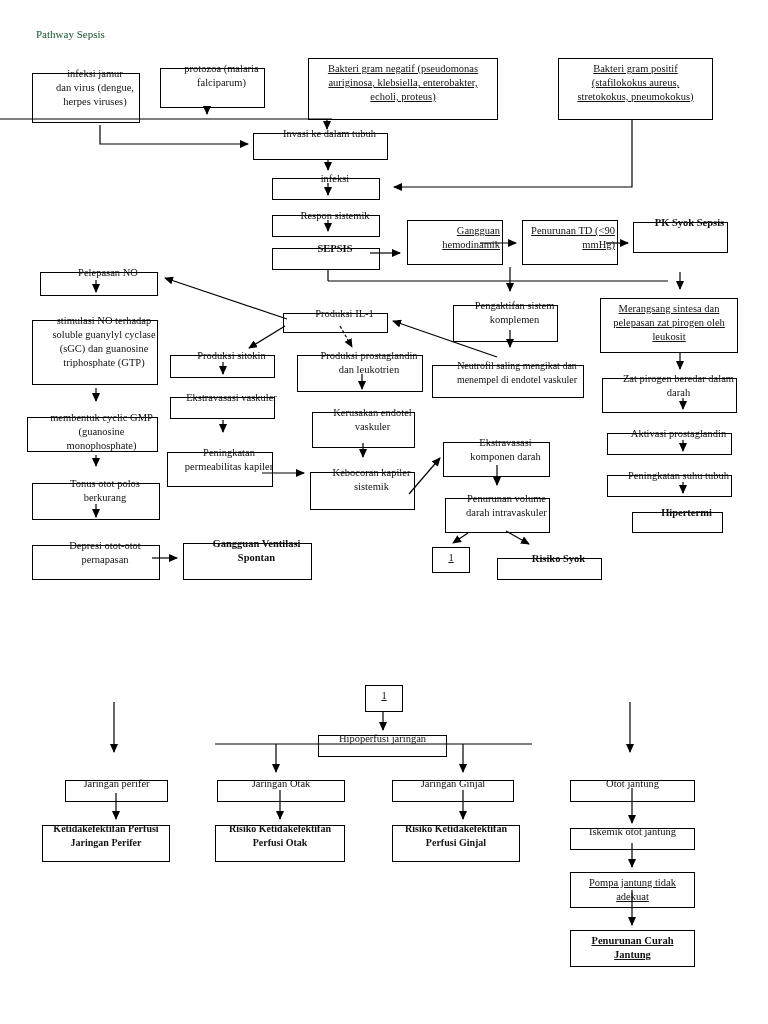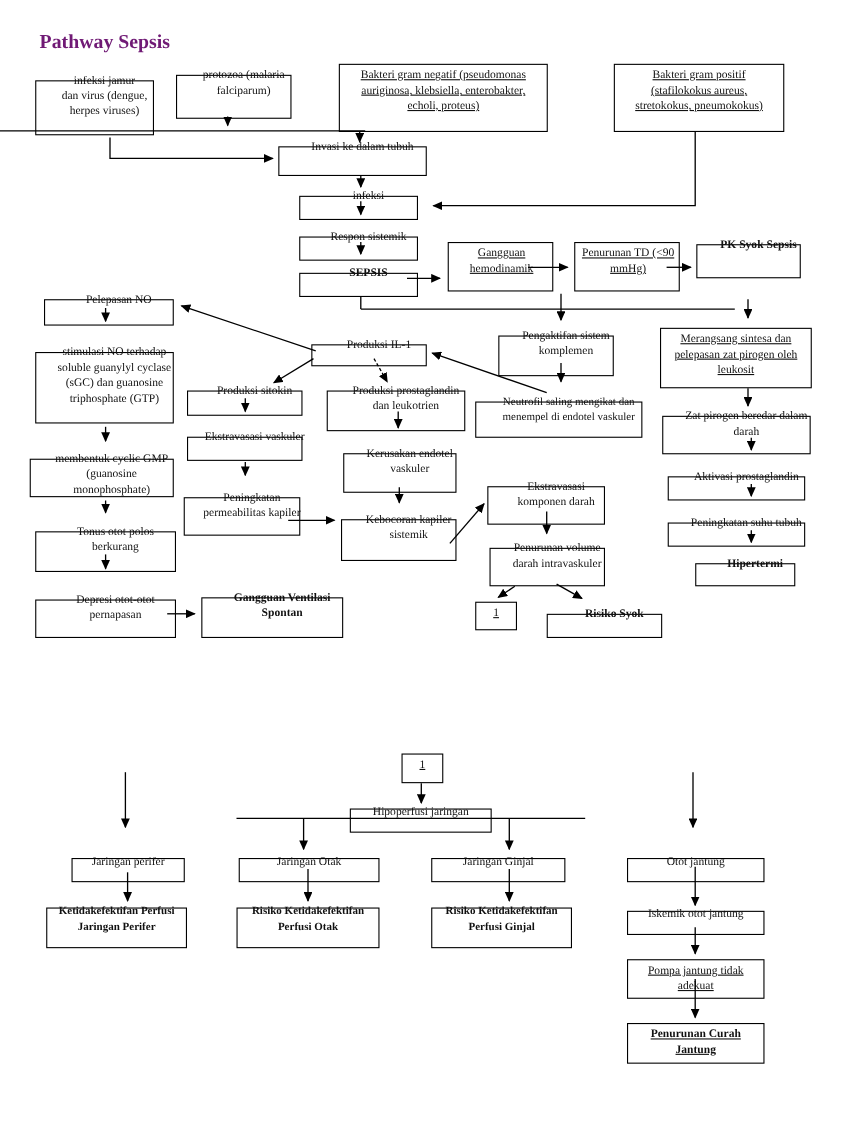--- a/index.html
+++ b/index.html
@@ -1,25 +1,25 @@
 <!DOCTYPE html>
 <html><head>
 <meta charset="utf-8">
 <style>
   html,body{margin:0;padding:0;background:#fff;}
   .page{position:relative;width:768px;height:1024px;background:#ffffff;
         font-family:"Liberation Serif",serif;overflow:hidden;}
-  .title{position:absolute;left:36px;top:28px;font-size:18px;font-weight:bold;color:#701a75;}
+  .title{position:absolute;left:36px;top:28px;font-size:11px;font-weight:normal;color:#14532d;}
   .node{position:absolute;border:1px solid #000;box-sizing:border-box;background:transparent;}
   .lbl{position:absolute;left:-3px;right:-3px;text-align:center;white-space:pre-line;
        font-size:10.5px;line-height:14px;color:#111;}
   .overlap .lbl{top:-7px;margin-left:18px;}
   .overlap-sm .lbl{top:-4px;}
   .inside .lbl{top:3px;text-decoration:underline;}
-  .leftal .lbl{text-align:center;left:4px;right:2px;}
+  .leftal .lbl{text-align:right;left:4px;right:2px;}
   .bold .lbl{font-weight:bold;}
   svg.wires{position:absolute;left:0;top:0;z-index:3;pointer-events:none;}
   .node{z-index:2;}
 </style>
 </head>
 <body>
 
 <div class="page">
 
   <div class="title">Pathway Sepsis</div>

